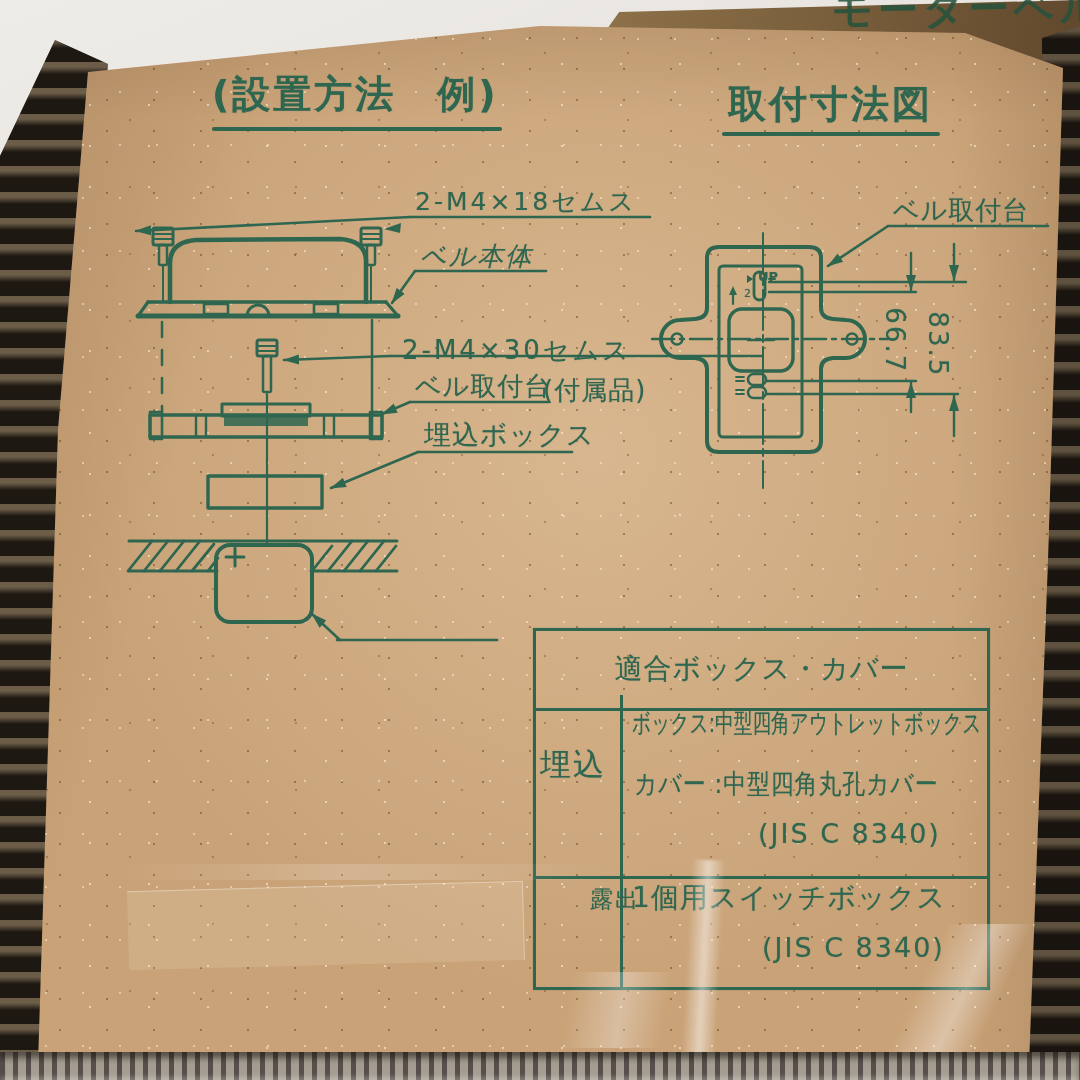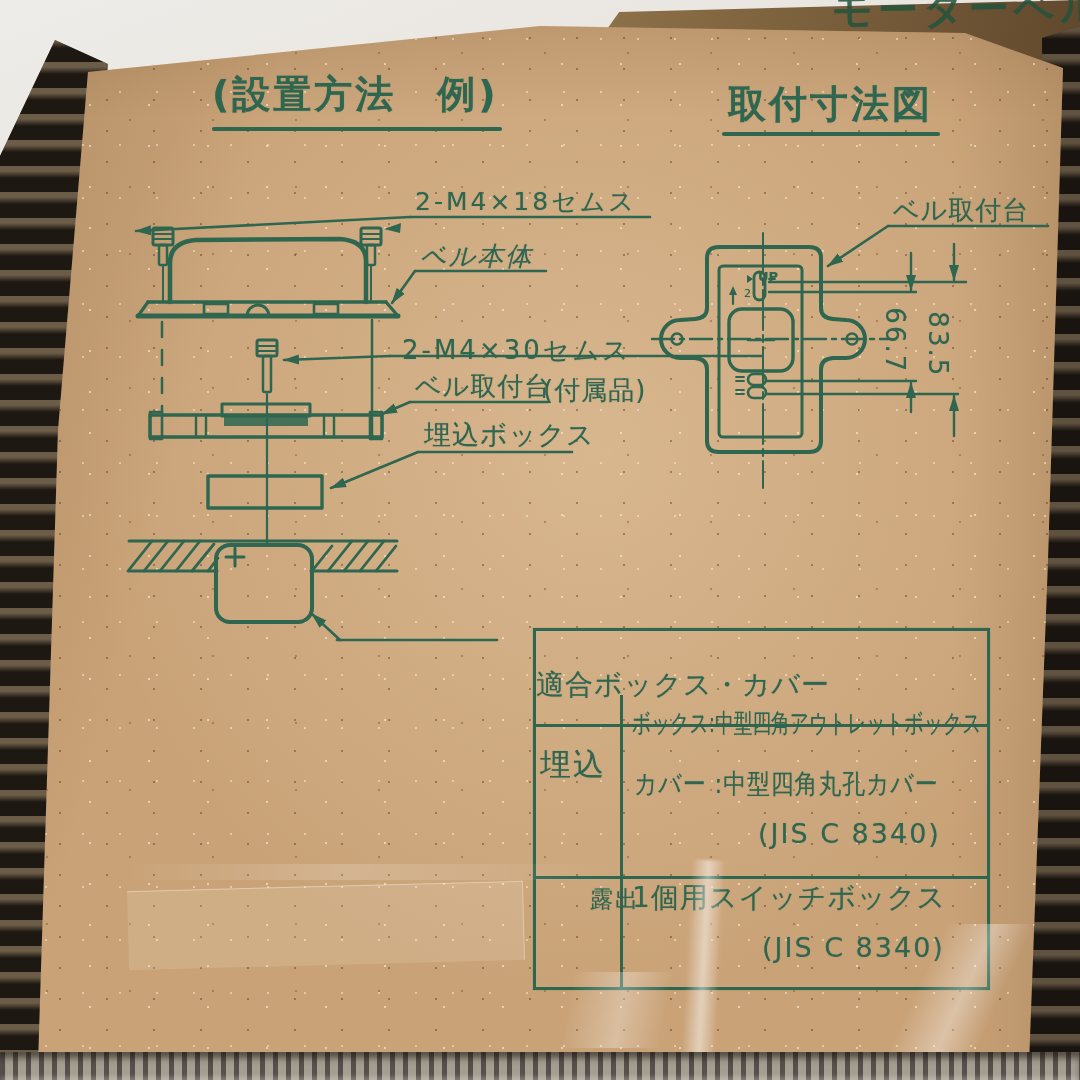--- a/index.html
+++ b/index.html
@@ -73,23 +73,23 @@
   .cond72{transform:scaleX(.72);transform-origin:0 50%;}
   .cond85{transform:scaleX(.85);transform-origin:0 50%;}
   .rot90{transform:rotate(90deg);text-align:center;}
   
   #compat{
     left:533px;top:628px;width:457px;height:362px;
     border:3px solid var(--c-ink);box-sizing:border-box;
     box-shadow:0 0 1px rgba(40,95,75,.5);
   }
   #compat .hdr{
-    position:absolute;left:0;top:16px;width:100%;height:80px;
+    position:absolute;left:0;top:0;width:100%;height:80px;
     border-bottom:3px solid var(--c-ink);box-sizing:border-box;
-    display:flex;align-items:center;justify-content:flex-start;
+    display:flex;align-items:center;justify-content:center;
   }
   #compat .rowdiv{position:absolute;left:0;top:245px;width:100%;height:0;border-top:3px solid var(--c-ink);}
   #compat .leftcol{position:absolute;left:84px;top:64px;height:292px;width:0;border-left:3px solid var(--c-ink);}
   
   #linework{left:0;top:0;pointer-events:none;}
   .ink-s{stroke:var(--c-ink);fill:none;stroke-linecap:round;stroke-linejoin:round;}
   .ink-f{fill:var(--c-ink);stroke:none;}
   
   .shine{pointer-events:none;}
   #tape{

